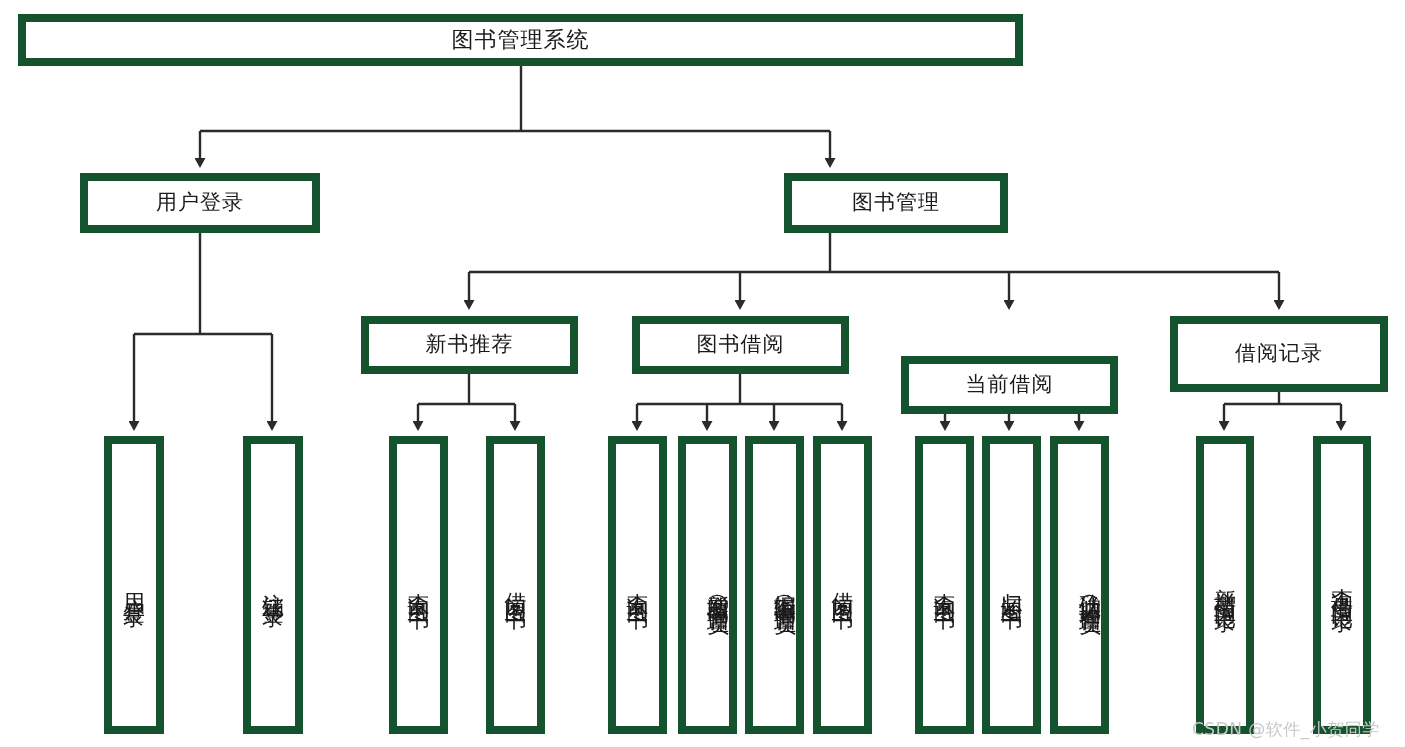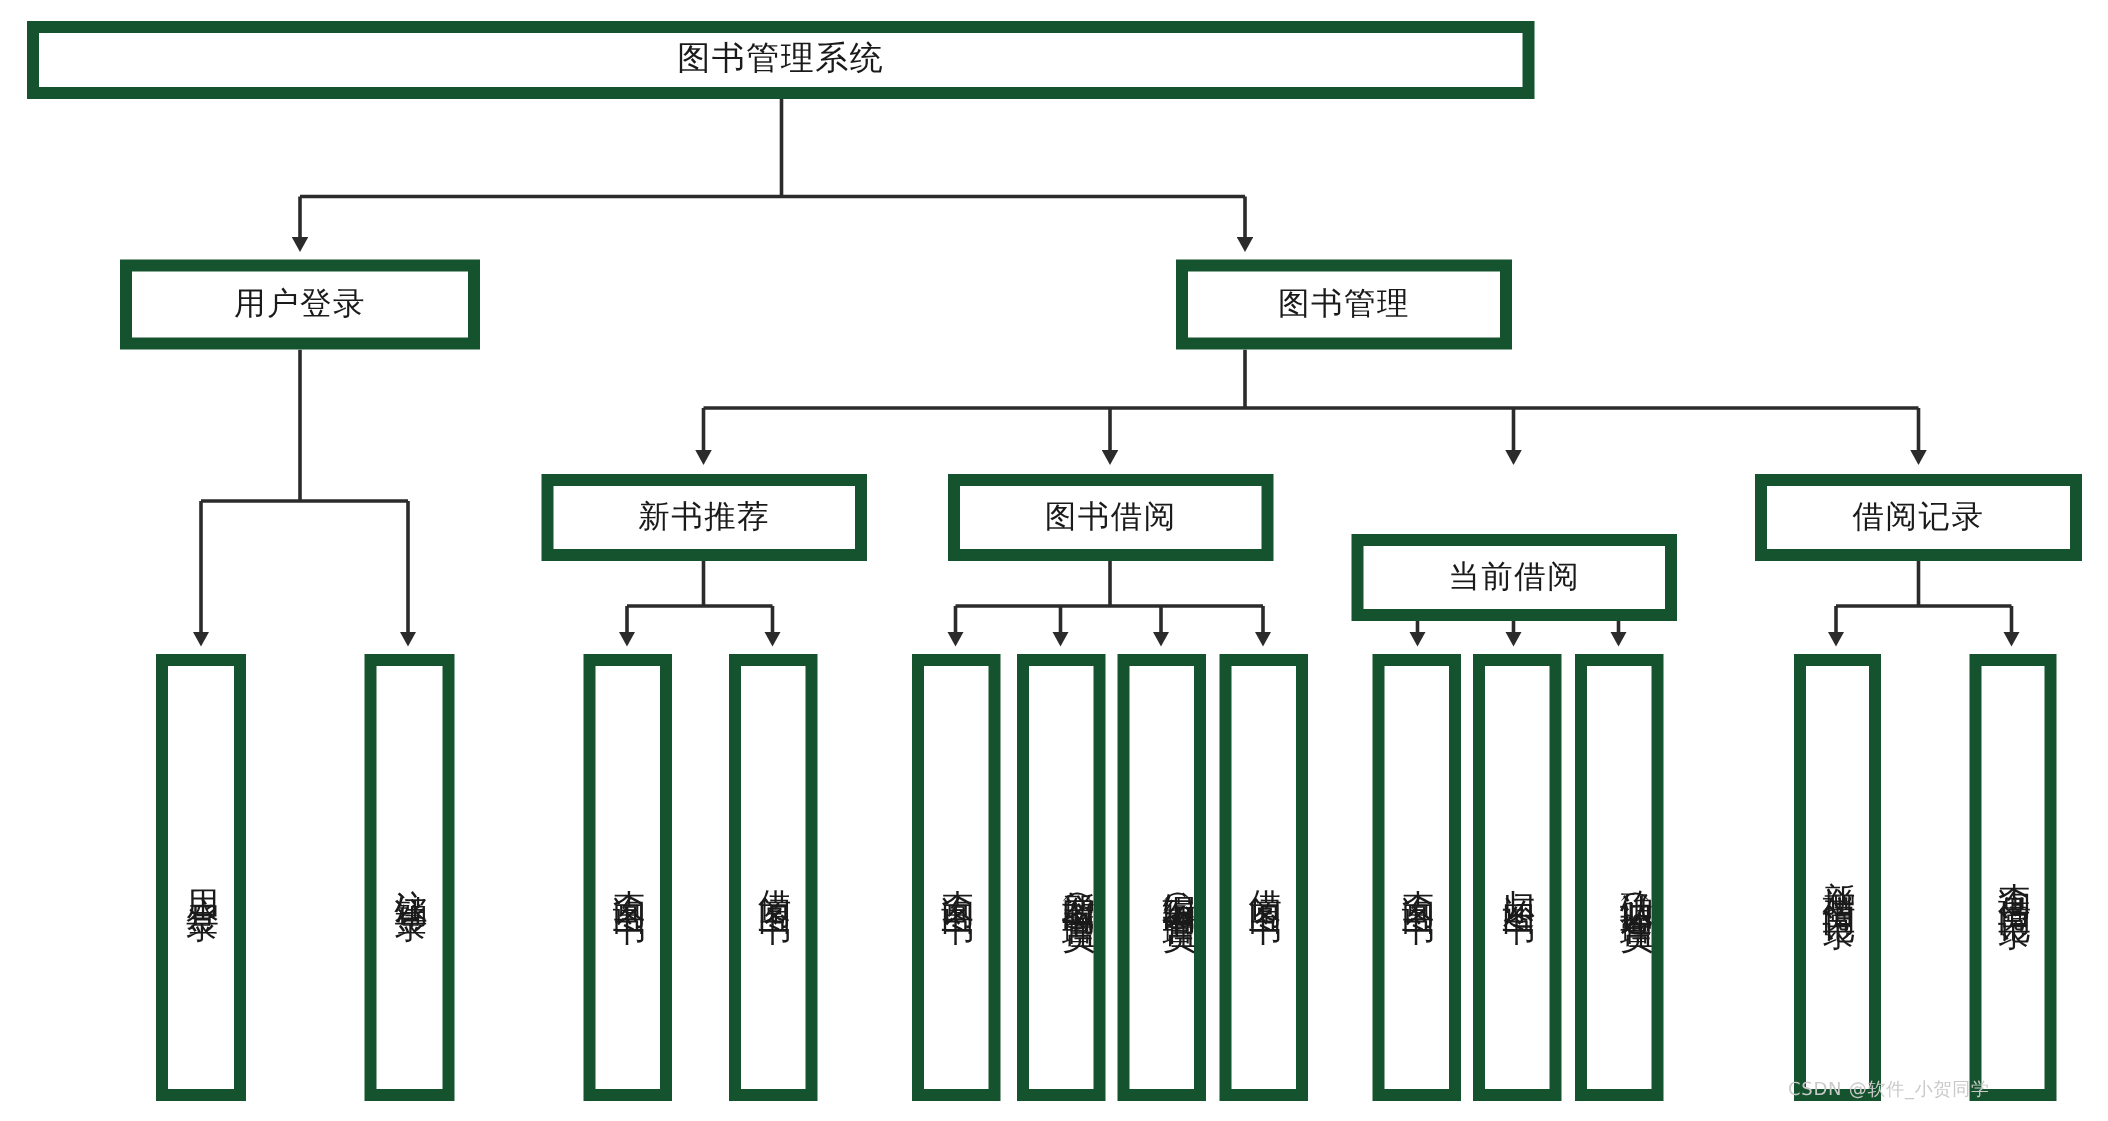--- a/index.html
+++ b/index.html
@@ -58,21 +58,21 @@
     position: absolute;
     left: 0;
     top: 0;
     width: 1405px;
     height: 747px;
     pointer-events: none;
   }
   .watermark {
     position: absolute;
     color: #c9c9c9;
-    font-size: 12px;
+    font-size: 17px;
     letter-spacing: 0.5px;
     white-space: nowrap;
     user-select: none;
   }
 </style>
 </head>
 <body>
 
 <div id="canvas">
 
@@ -127,21 +127,21 @@
   </svg>
 
   <div class="node horiz root" style="left:18px; top:14px; width:1005px; height:52px;">图书管理系统</div>
 
   <div class="node horiz" style="left:80px; top:173px; width:240px; height:60px;">用户登录</div>
   <div class="node horiz" style="left:744px; top:173px; width:224px; height:60px;margin-left:40px;">图书管理</div>
 
   <div class="node horiz" style="left:361px; top:316px; width:217px; height:58px;">新书推荐</div>
   <div class="node horiz" style="left:632px; top:316px; width:217px; height:58px;">图书借阅</div>
   <div class="node horiz" style="left:901px; top:316px; width:217px; height:58px;margin-top:40px;">当前借阅</div>
-  <div class="node horiz" style="left:1170px; top:316px; width:218px; height:58px;">借阅记录</div>
+  <div class="node horiz" style="left:1170px; top:316px; width:218px; height:76px;">借阅记录</div>
 
   <div class="node vert centered" style="left:104px; top:436px; width:60px; height:298px;">用户登录</div>
   <div class="node vert centered" style="left:243px; top:436px; width:60px; height:298px;">注销登录</div>
 
   <div class="node vert centered" style="left:389px; top:436px; width:59px; height:298px;">查询图书</div>
   <div class="node vert centered" style="left:486px; top:436px; width:59px; height:298px;">借阅图书</div>
 
   <div class="node vert centered" style="left:608px; top:436px; width:59px; height:298px;">查询图书</div>
   <div class="node vert tall" style="left:678px; top:436px; width:59px; height:298px;">新增图书（管理员）</div>
   <div class="node vert tall" style="left:745px; top:436px; width:59px; height:298px;">编辑图书（管理员）</div>

